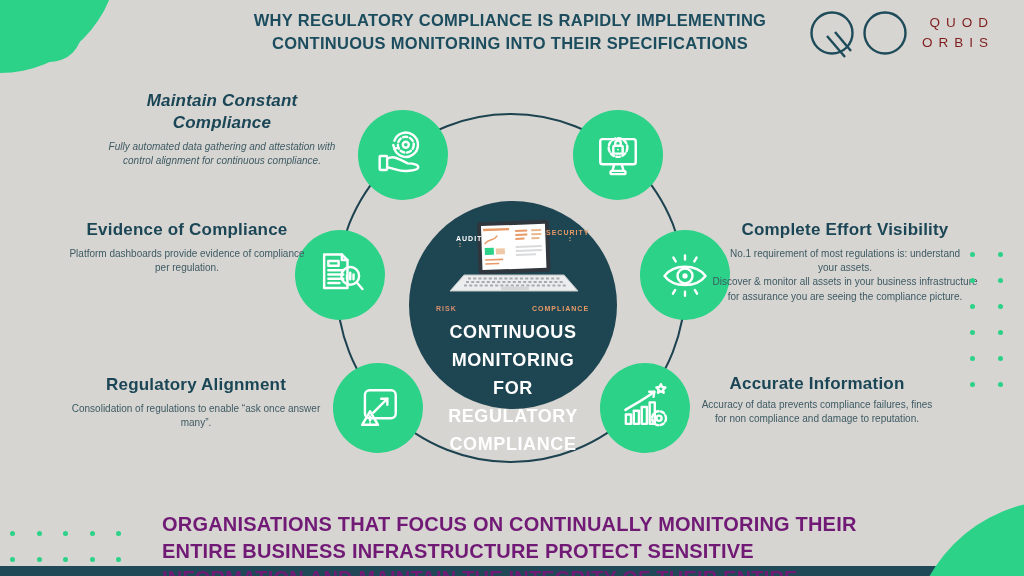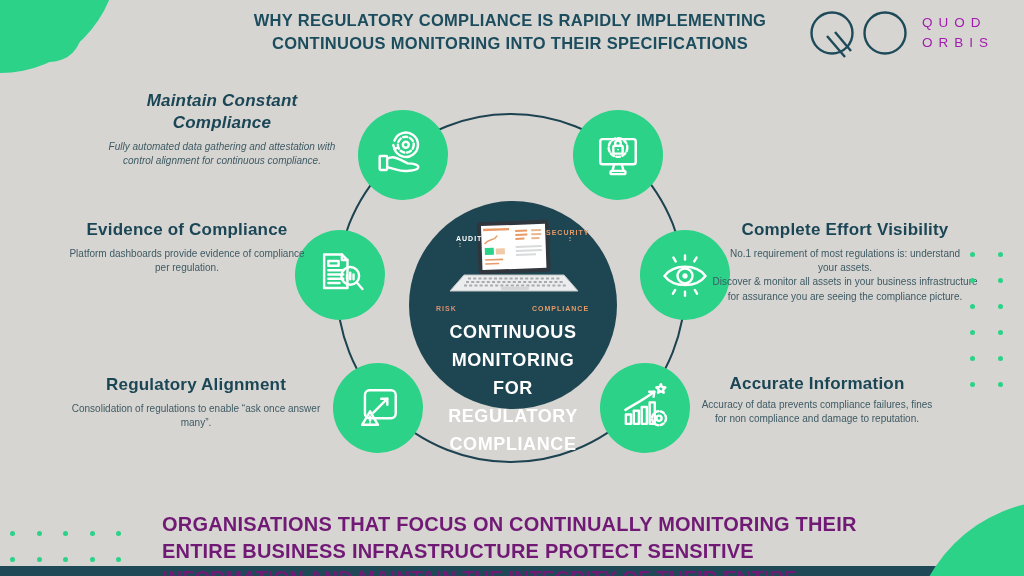--- a/index.html
+++ b/index.html
@@ -16,21 +16,21 @@
   .deco-br-big   { left:910px; top:500px; width:300px; height:300px; }
   .dot { position:absolute; width:5px; height:5px; border-radius:50%; background:#2bd287; }
   .bottom-bar { position:absolute; left:0; top:566px; width:1024px; height:10px; background:#1f4956; }
   
   .title {
     position:absolute; left:230px; top:9px; width:560px;
     font-size:16.5px; font-weight:bold; letter-spacing:.3px;
     text-align:center; line-height:1.4; color:#1c4d5e;
   }
   .logo { position:absolute; left:808px; top:6px; width:210px; height:54px; display:flex; align-items:center; }
-  .logo-text { margin-left:10px; font-size:13.5px; letter-spacing:6px; line-height:1.5; color:#a21caf; }
+  .logo-text { margin-left:10px; font-size:13.5px; letter-spacing:6px; line-height:1.5; color:#7f1d1d;text-align:right; }
   
   .ring { position:absolute; left:336px; top:113px; width:350px; height:350px;
           border:2px solid #1d4350; border-radius:50%; }
   .hub { position:absolute; left:409px; top:201px; width:208px; height:208px;
          border-radius:50%; background:#1e4652; }
   .hub-label {
     position:absolute; left:29px; top:118px; width:150px;
     color:#fff; font-weight:bold; font-size:18px; letter-spacing:.6px;
     text-align:center; line-height:1.55;
   }

